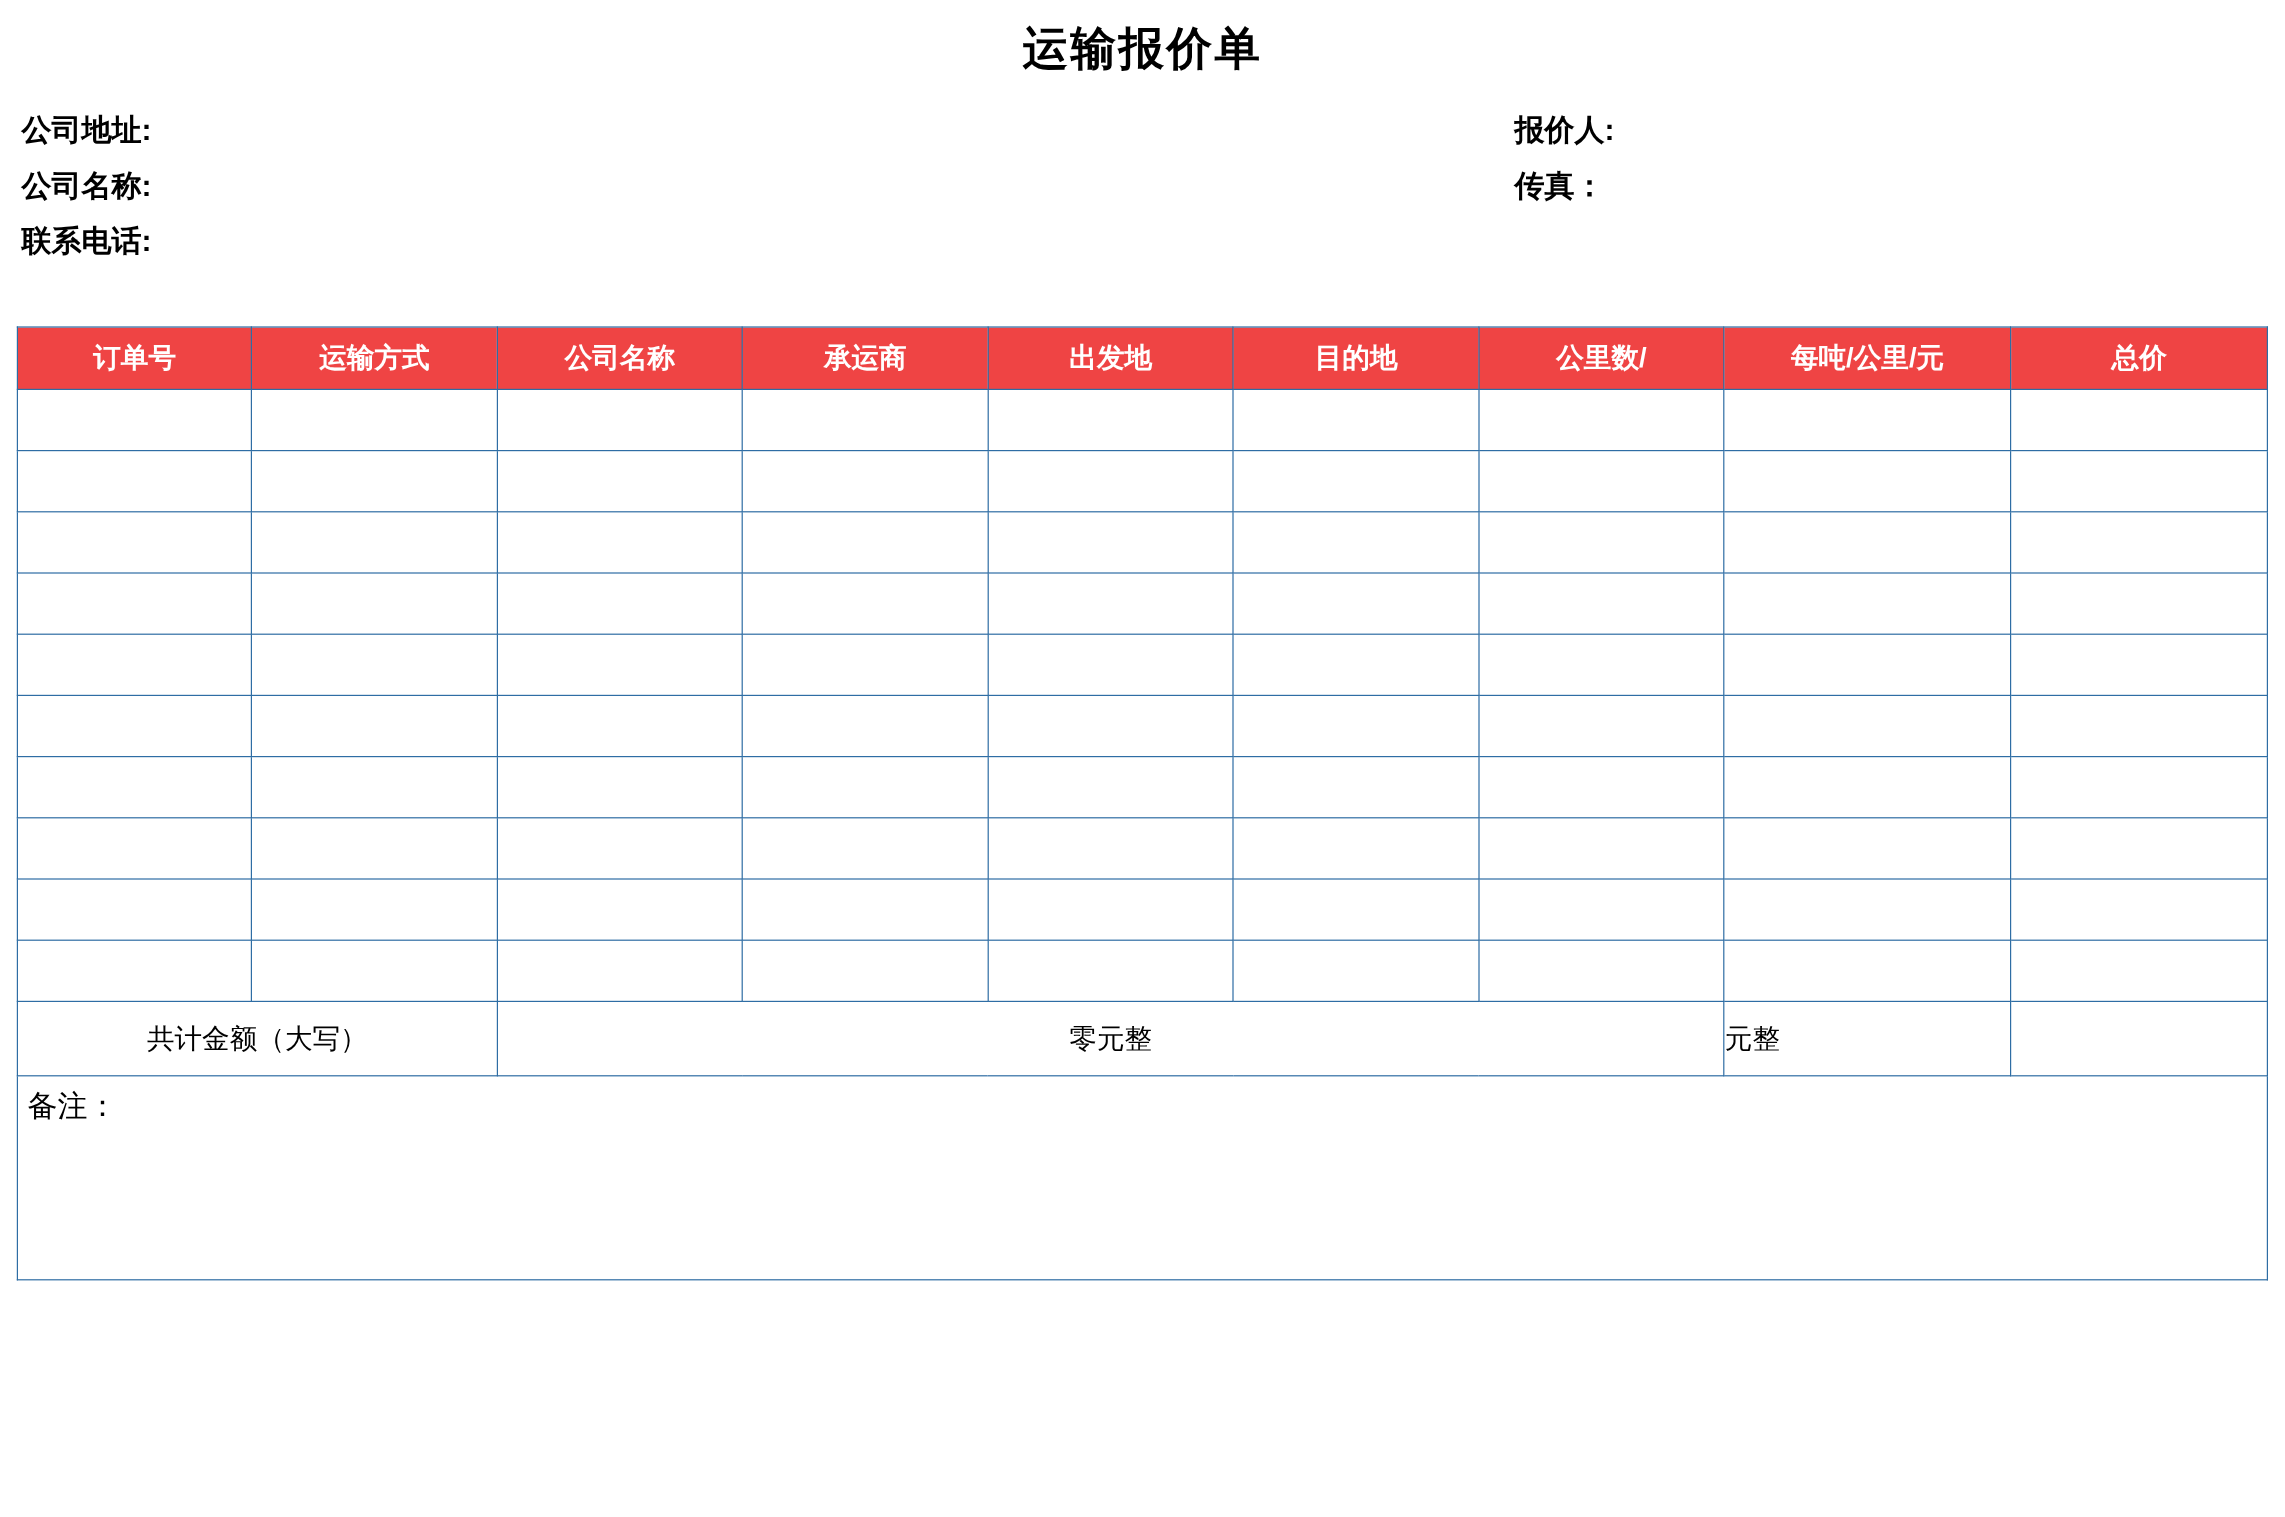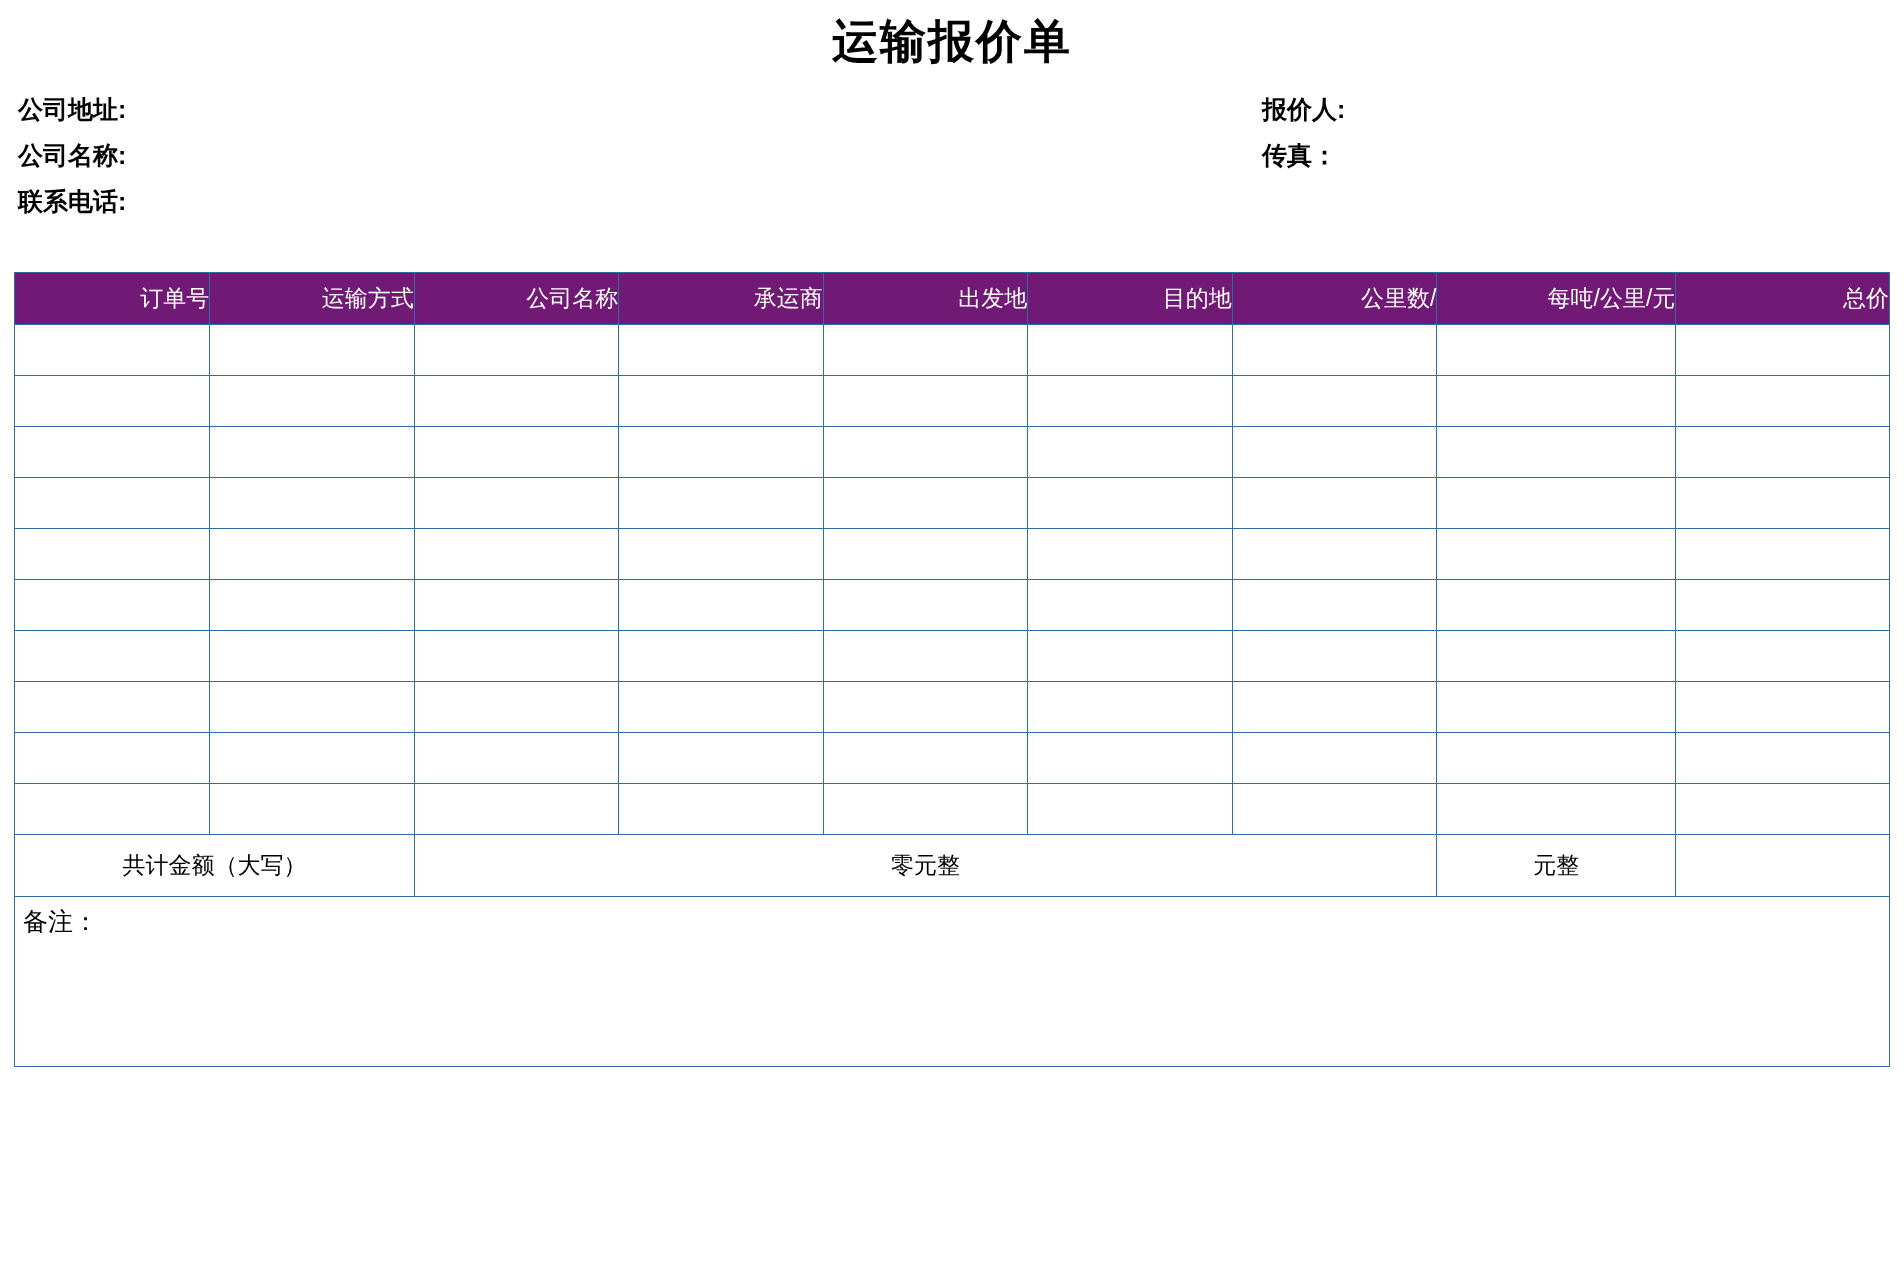--- a/index.html
+++ b/index.html
@@ -15,21 +15,21 @@
     overflow: hidden;
   }
   .page {
     position: relative;
     width: 1904px;
     height: 1264px;
     box-sizing: border-box;
   }
   .doc-title {
     text-align: center;
-    font-size: 46px;
+    font-size: 38px;
     font-weight: bold;
     letter-spacing: 2px;
     margin: 10px 0 0 0;
     padding: 0;
     line-height: 62px;
   }
   .meta {
     position: relative;
     margin: 14px 0 0 0;
     height: 180px;
@@ -71,46 +71,46 @@
     width: 1876px;
     margin: 6px 0 0 14px;
   }
   table.quote td, table.quote th {
     border: 1px solid #2e6da4;
     padding: 0;
     font-size: 23px;
     box-sizing: border-box;
   }
   thead th {
-    background: #701a75;
+    background: #ef4444;
     color: #ffffff;
-    font-weight: normal;
+    font-weight: bold;
     height: 52px;
-    text-align: right;
+    text-align: center;
     border: 1px solid #2f6cb4;
     font-size: 25px;
   }
   tbody td.data-cell {
     height: 51px;
     background: #ffffff;
   }
   tr.total-row td {
     height: 62px;
   }
   td.total-label {
     text-align: center;
     font-size: 25px;
     font-family: Liberation Mono, monospace;
   }
   td.total-words {
     text-align: center;
     font-size: 25px;
   }
   td.total-unit {
-    text-align: center;
+    text-align: left;
     padding-left: 8px;
     font-size: 25px;
   }
   td.total-blank {
     background: #ffffff;
   }
   .remark-box {
     margin: 0 0 0 14px;
     width: 1876px;
     height: 170px;

